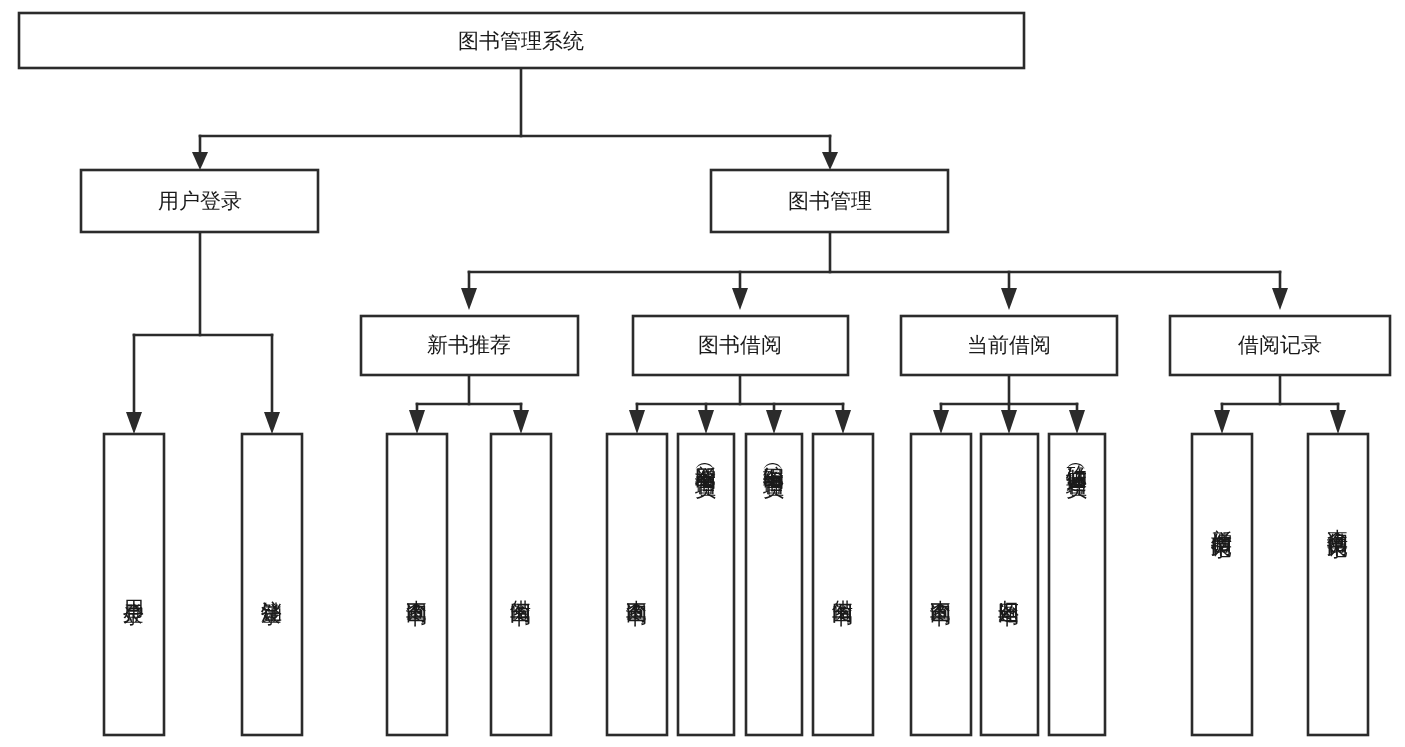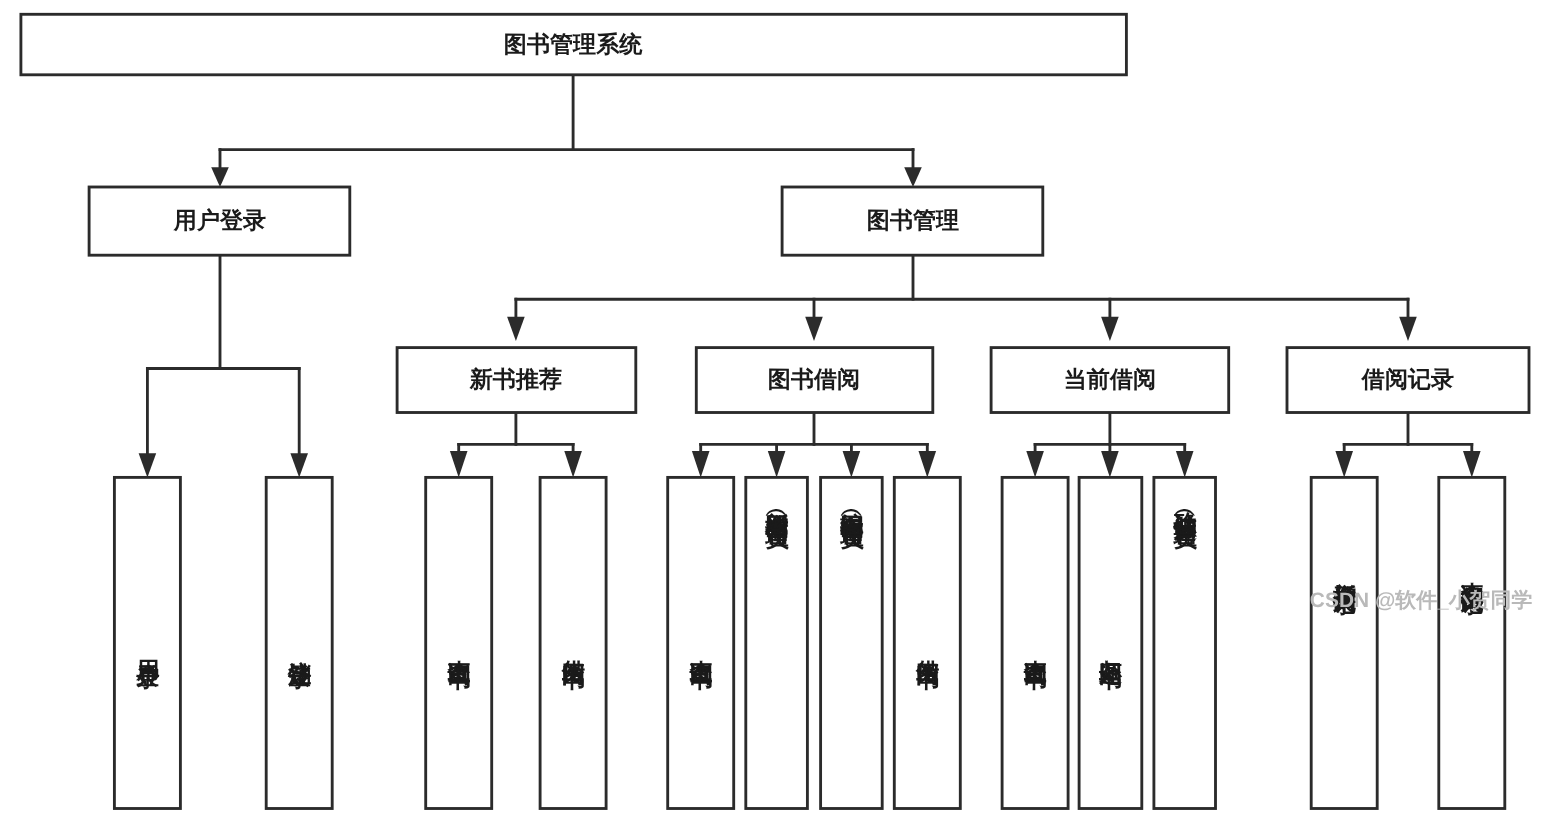--- a/index.html
+++ b/index.html
@@ -11,21 +11,20 @@
     width: 1405px;
     height: 747px;
     font-family: "Liberation Sans", "DejaVu Sans", sans-serif;
     overflow: hidden;
     position: relative;
   }
   #diagram-root {
     position: relative;
     width: 1405px;
     height: 563px;
-    font-weight: bold;
   }
   svg.canvas {
     position: absolute;
     top: 0; left: 0;
     width: 1405px;
     height: 747px;
   }
   .node-box {
     fill: #ffffff;
     stroke: #2b2b2b;
@@ -218,14 +217,13 @@
     <g>
       <rect class="node-box" x="1192" y="434" width="60" height="301"></rect>
       <text class="node-label-v" x="1222" y="512" text-anchor="start">新增借阅记录</text>
     </g>
     <g>
       <rect class="node-box" x="1308" y="434" width="60" height="301"></rect>
       <text class="node-label-v" x="1338" y="512" text-anchor="start">查询借阅记录</text>
     </g>
   </svg>
 
-  <div class="watermark">CSDN @软件_小贺同学</div>
 </div>
 
 </body></html>

